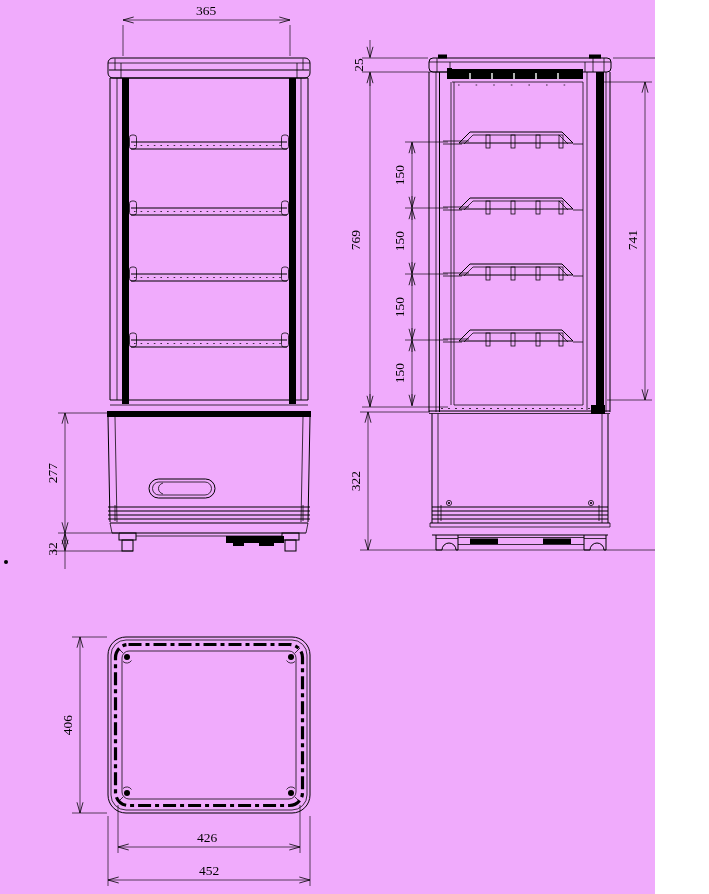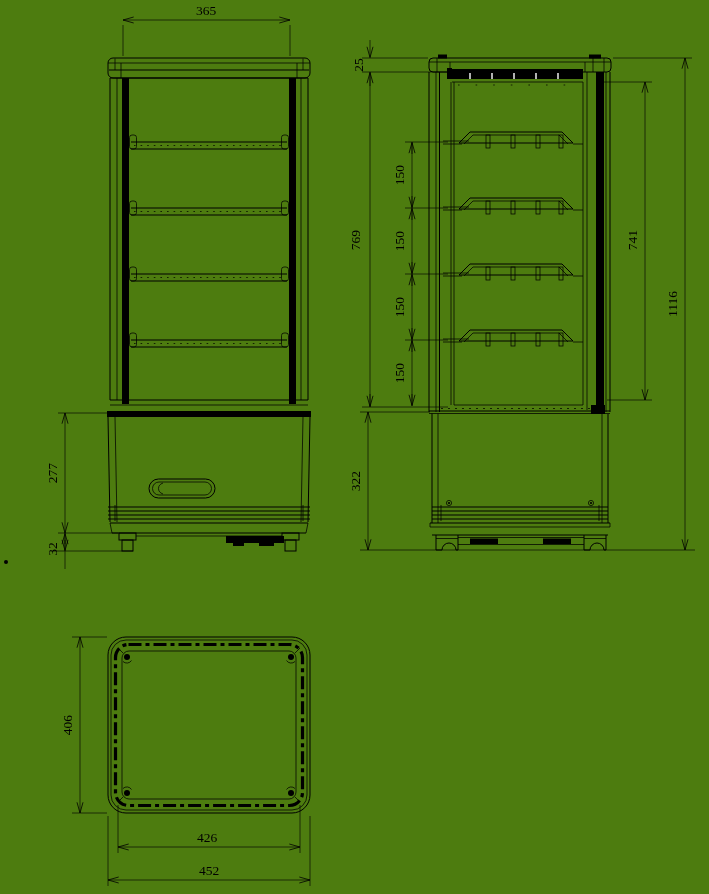--- a/index.html
+++ b/index.html
@@ -1,16 +1,16 @@
 <!DOCTYPE html>
 <html><head>
 <meta charset="utf-8">
 <style>
   html,body{margin:0;padding:0;background:#fff;}
-  .stage{position:relative;width:709px;height:894px;background:#4d7c0f;overflow:hidden;}
+  .stage{position:relative;width:655px;height:894px;background:#f0abfc;overflow:hidden;}
   svg{display:block;}
   text{font-family:"Liberation Serif","DejaVu Serif",serif;fill:#000;}
   .dimtxt{font-size:13.5px;}
   .obj{stroke:#000;stroke-width:1;fill:none;}
   .thin{stroke:#000;stroke-width:0.75;fill:none;}
   .dim{stroke:#000;stroke-width:0.65;fill:none;}
   .fillb{fill:#000;stroke:none;}
 </style>
 </head>
 <body>

